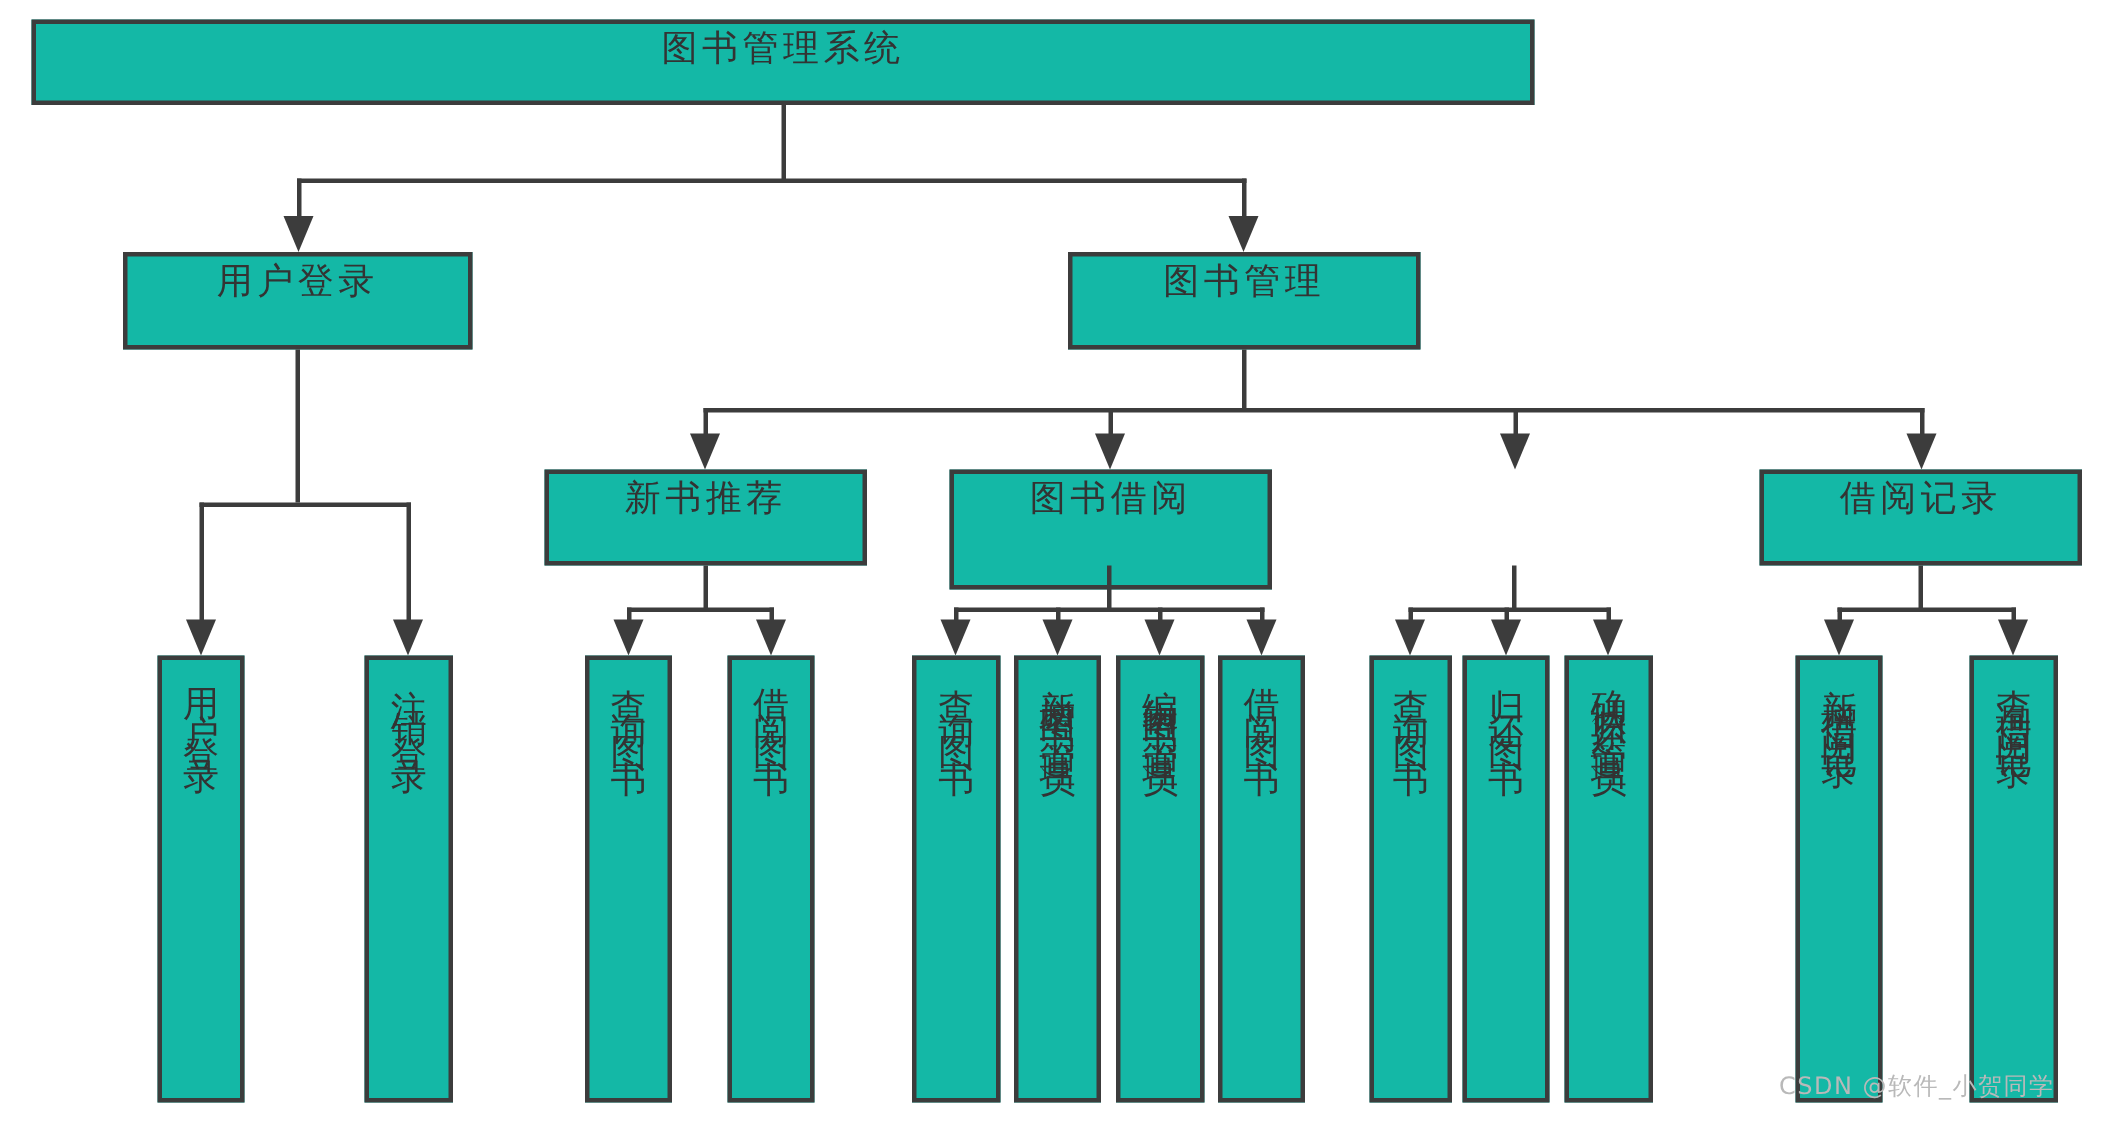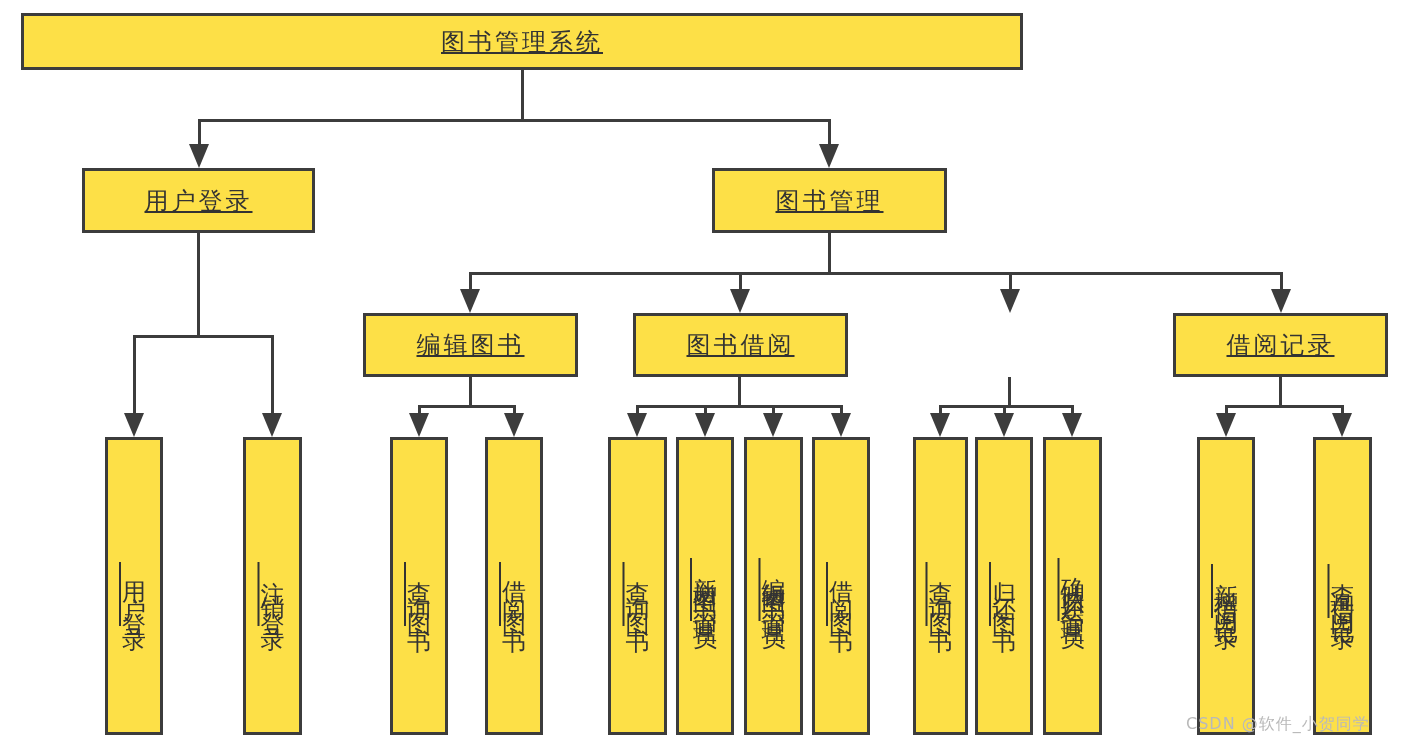--- a/index.html
+++ b/index.html
@@ -3,22 +3,22 @@
 <meta charset="utf-8">
 <style>
   :root { --line:#3c3c3c; --text:#333333; --wm:#b9b9b9; --bg:#ffffff; }
   html,body { margin:0; padding:0; background:#fff; }
   #canvas {
     position:relative; width:1405px; height:747px; background:var(--bg);
     font-family:"DejaVu Sans","Liberation Sans",sans-serif; overflow:hidden;
   }
   .box {
     position:absolute; box-sizing:border-box; border:3px solid var(--line);
-    background:#fde047; display:flex; align-items:center; justify-content:center;
-    color:var(--text); font-size:24px; letter-spacing:3px;text-decoration:underline;
+    background:#14b8a6; display:flex; justify-content:center;
+    color:var(--text); font-size:24px; letter-spacing:3px;
   }
   .vt { writing-mode:vertical-rl; letter-spacing:0; }
   .ls16 { letter-spacing:16px; margin-bottom:-16px; }
   .ls9  { letter-spacing:9px;  margin-bottom:-9px; }
   .ls7  { letter-spacing:7px;  margin-bottom:-7px; }
   .vl { position:absolute; width:3px; background:var(--line); }
   .hl { position:absolute; height:3px; background:var(--line); }
   .ar { position:absolute; width:0; height:0;
         border-left:10px solid transparent; border-right:10px solid transparent;
         border-top:24px solid var(--line); }
@@ -60,23 +60,23 @@
   <div class="vl" style="left:469px;top:272px;height:20px"></div>
   <div class="ar" style="left:460px;top:289px"></div>
   <div class="vl" style="left:739px;top:272px;height:20px"></div>
   <div class="ar" style="left:730px;top:289px"></div>
   <div class="vl" style="left:1009px;top:272px;height:20px"></div>
   <div class="ar" style="left:1000px;top:289px"></div>
   <div class="vl" style="left:1280px;top:272px;height:20px"></div>
   <div class="ar" style="left:1271px;top:289px"></div>
 
   <div class="box" style="left:363px;top:313px;width:215px;height:64px">
-    <span>编辑图书</span>
+    <span>新书推荐</span>
   </div>
-  <div class="box" style="left:633px;top:313px;width:215px;height:64px">
+  <div class="box" style="left:633px;top:313px;width:215px;height:80px">
     <span>图书借阅</span>
   </div>
   <div class="box" style="left:1173px;top:313px;width:215px;height:64px">
     <span>借阅记录</span>
   </div>
 
   <div class="vl" style="left:469px;top:377px;height:30px"></div>
   <div class="hl" style="left:418px;top:405px;width:98px"></div>
   <div class="vl" style="left:418px;top:405px;height:12px"></div>
   <div class="ar" style="left:409px;top:413px"></div>

